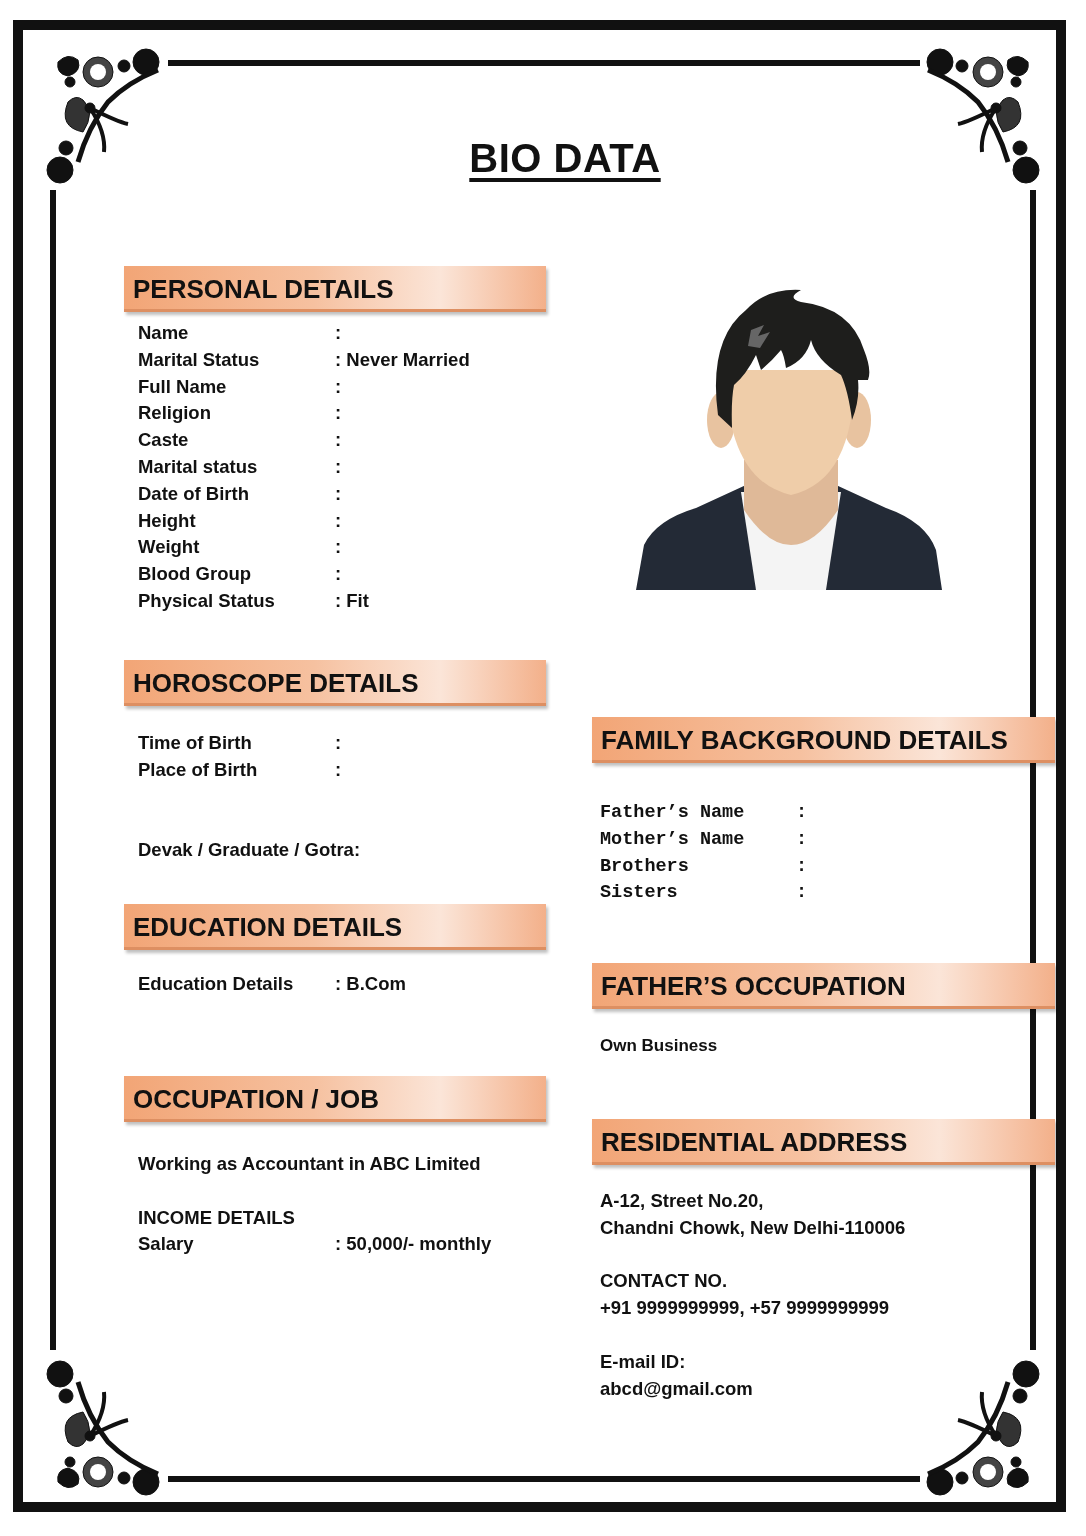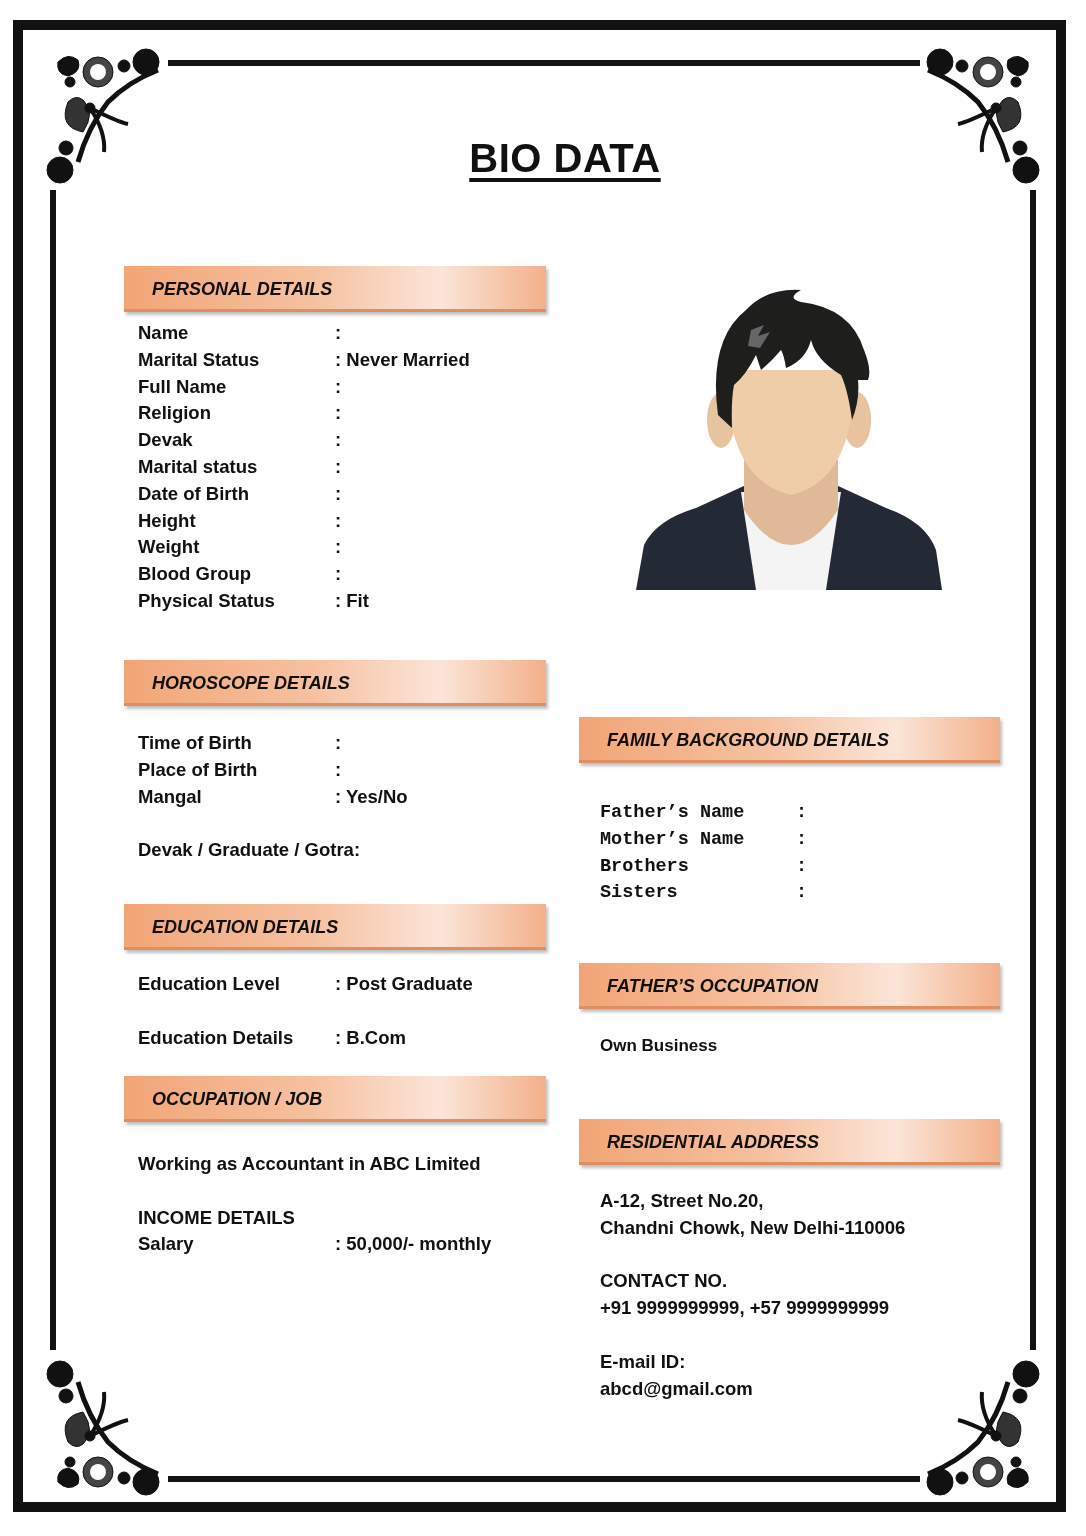--- a/index.html
+++ b/index.html
@@ -19,23 +19,23 @@
   .c-bl { left: 38px; top: 1352px; transform: scaleY(-1); }
   .c-br { left: 918px; top: 1352px; transform: scale(-1,-1); }
 
   .title { position: absolute; left: 0; width: 1130px; top: 136px; text-align: center;
            font-size: 40px; font-weight: bold; text-decoration: underline; text-underline-offset: 6px;
            letter-spacing: 0.5px; }
 
   .section-head { position: absolute; height: 46px; box-sizing: border-box;
       background: linear-gradient(to right, #f2a576 0%, #f6c1a0 45%, #fbe5d8 75%, #f3b08a 100%);
       border-bottom: 3px solid #dd8f62; box-shadow: 2px 3px 3px rgba(0,0,0,0.25);
-      font-size: 18px; font-weight: bold; padding-left: 28px; line-height: 46px; font-style: italic; }
+      font-size: 26px; font-weight: bold; padding-left: 9px; line-height: 46px; }
   .left-col .section-head { left: 124px; width: 422px; }
-  .right-col .section-head { left: 579px; width: 421px; }
+  .right-col .section-head { left: 592px; width: 463px; }
 
   .rows { position: absolute; font-size: 18.5px; font-weight: bold; }
   .row { height: 26.8px; line-height: 26.8px; white-space: nowrap; position: relative; }
   .row .lbl { position: absolute; left: 0; }
   .row .val { position: absolute; }
   .left-col .rows { left: 138px; width: 420px; }
   .left-col .row .val { left: 197px; }
   .right-col .rows { left: 600px; width: 420px; font-family: Liberation Mono, monospace; }
   .right-col .row .val { left: 196px; }
   .text-line { position: absolute; font-size: 18.5px; font-weight: bold; white-space: nowrap; }
@@ -145,21 +145,21 @@
       </div>
     <div class="row">
         <span class="lbl">Full Name</span>
         <span class="val">:</span>
       </div>
     <div class="row">
         <span class="lbl">Religion</span>
         <span class="val">:</span>
       </div>
     <div class="row">
-        <span class="lbl">Devak</span>
+        <span class="lbl">Caste</span>
         <span class="val">:</span>
       </div>
     <div class="row">
         <span class="lbl">Marital status</span>
         <span class="val">:</span>
       </div>
     <div class="row">
         <span class="lbl">Date of Birth</span>
         <span class="val">:</span>
       </div>
@@ -184,33 +184,25 @@
   <div class="section-head" style="top:660px">HOROSCOPE DETAILS</div>
   <div class="rows" style="top:730px">
     <div class="row">
         <span class="lbl">Time of Birth</span>
         <span class="val">:</span>
       </div>
     <div class="row">
         <span class="lbl">Place of Birth</span>
         <span class="val">:</span>
       </div>
-    <div class="row">
-        <span class="lbl">Mangal</span>
-        <span class="val">:  Yes/No</span>
-      </div>
   </div>
   <div class="text-line" style="left:138px; top:839px">Devak / Graduate / Gotra:</div>
 
   <div class="section-head" style="top:904px">EDUCATION DETAILS</div>
   <div class="rows" style="top:971px">
-    <div class="row" style="height:53.5px">
-        <span class="lbl">Education Level</span>
-        <span class="val">:  Post Graduate</span>
-      </div>
     <div class="row">
         <span class="lbl">Education Details</span>
         <span class="val">:  B.Com</span>
       </div>
   </div>
 
   <div class="section-head" style="top:1076px">OCCUPATION / JOB</div>
   <div class="text-line" style="left:138px; top:1153px">Working as Accountant in ABC Limited</div>
   <div class="text-line" style="left:138px; top:1207px">INCOME DETAILS</div>
   <div class="rows" style="top:1231px">

